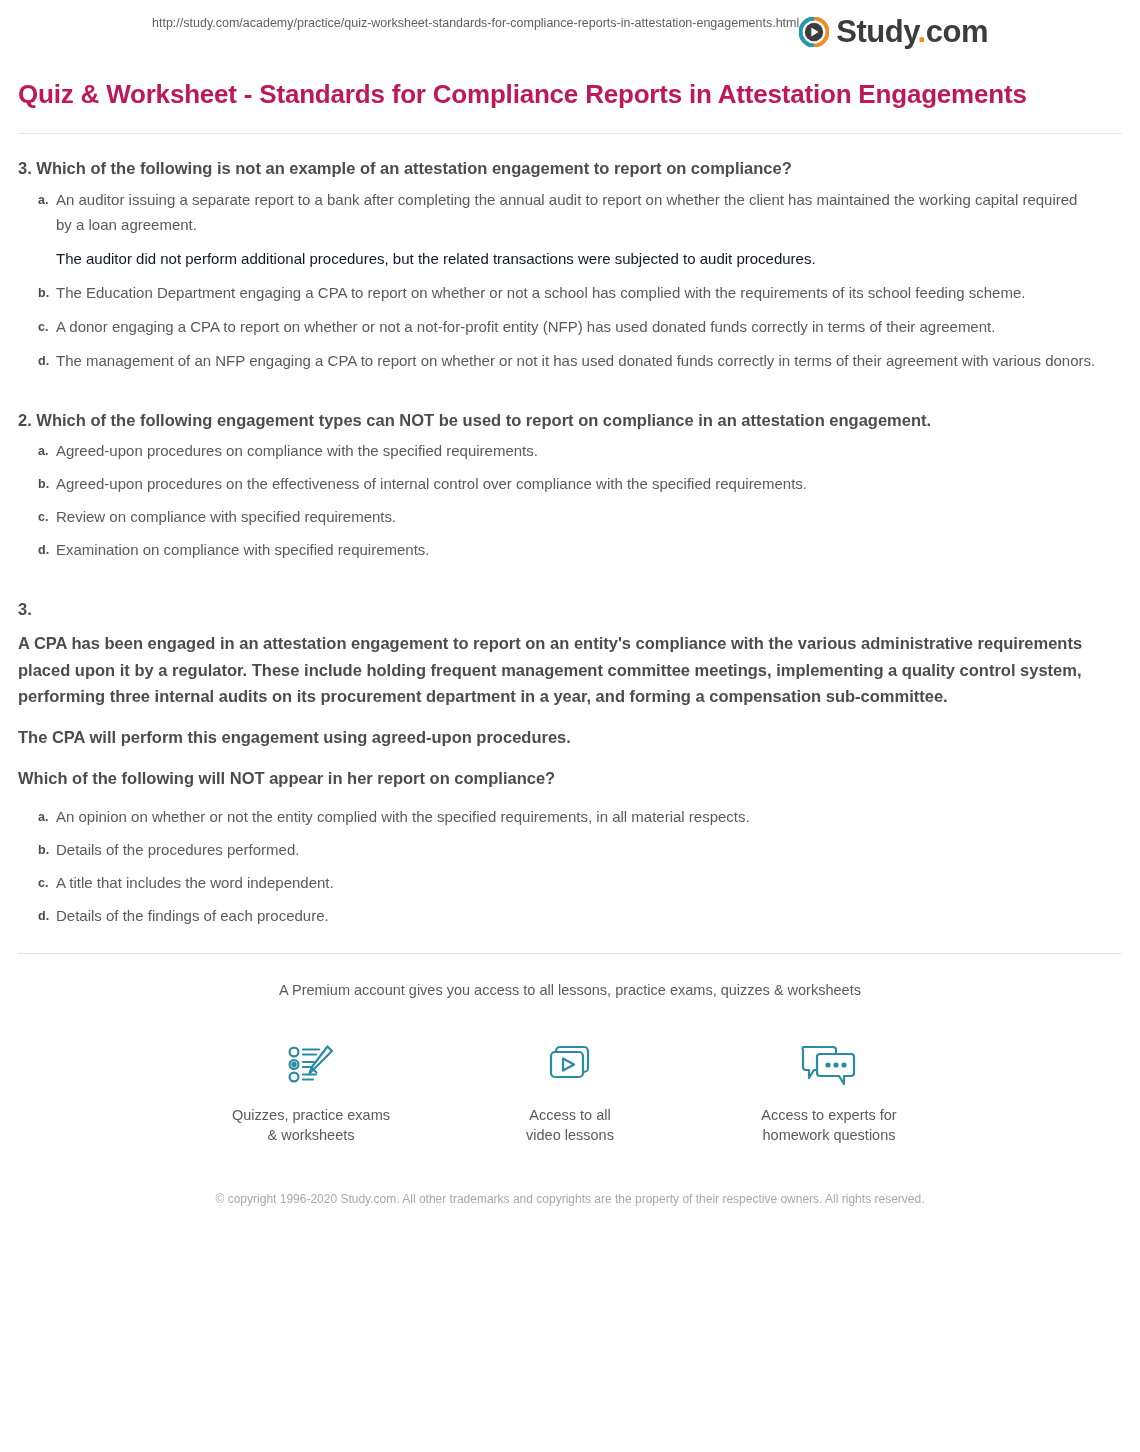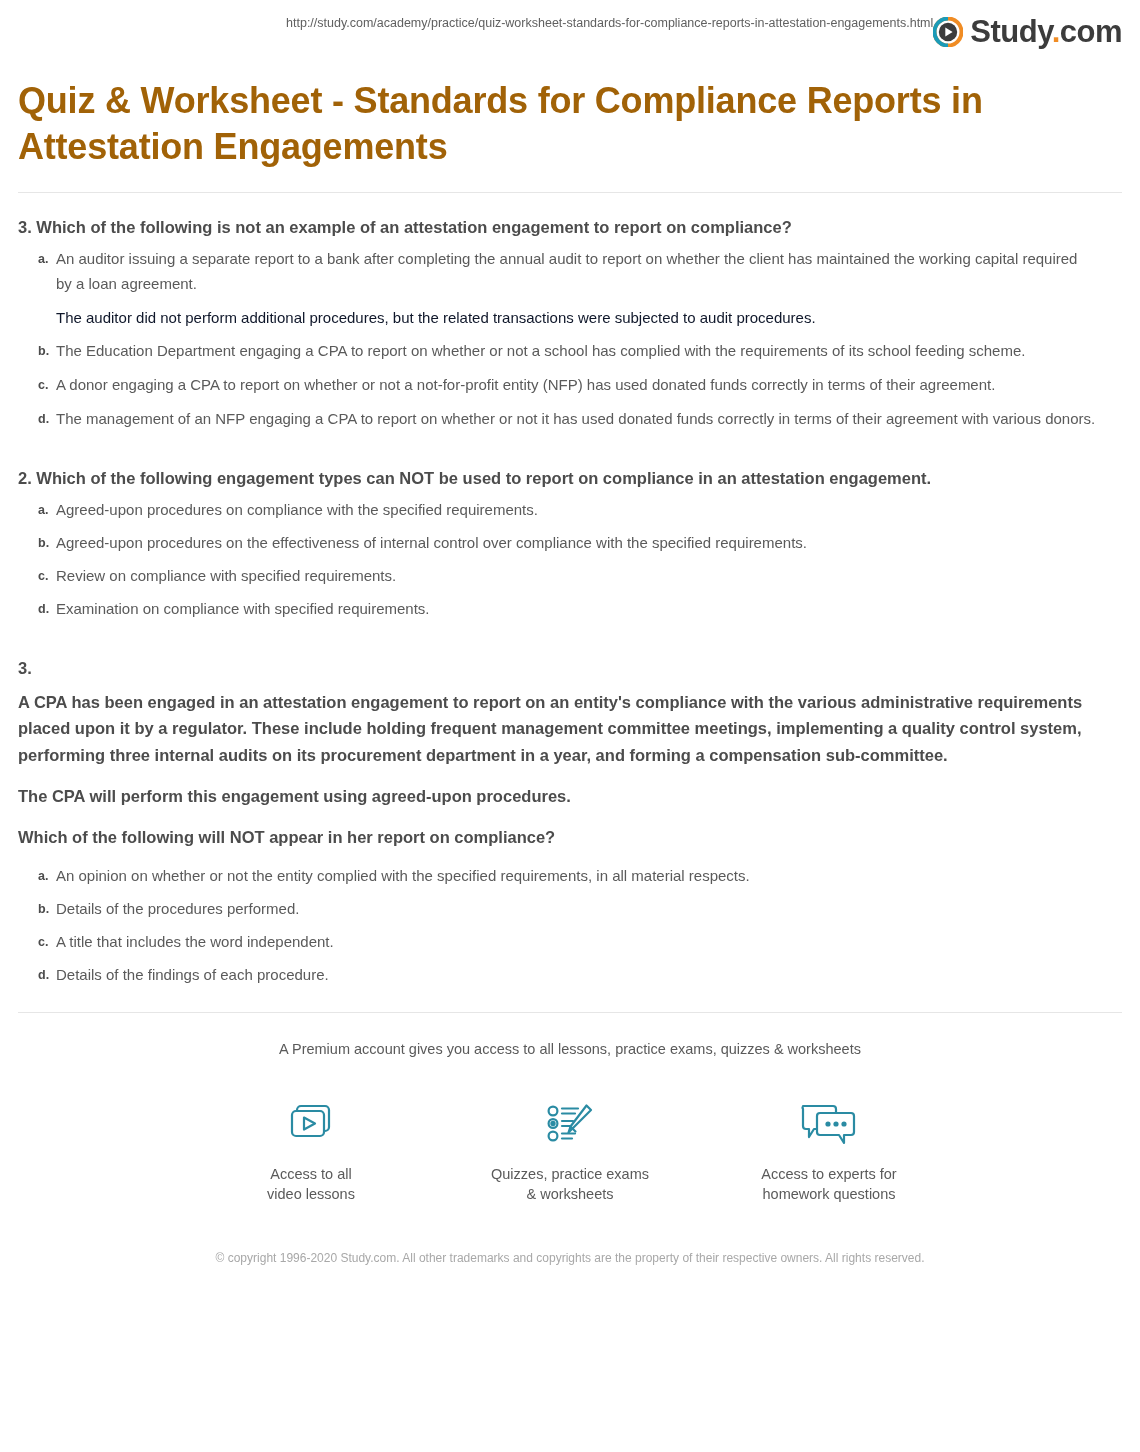--- a/index.html
+++ b/index.html
@@ -12,21 +12,21 @@
     color: #4a4a4a;
     -webkit-font-smoothing: antialiased;
   }
 
   .page { width: 1140px; height: 1452px; position: relative; padding: 0 14px; }
 
   
   .header {
     display: flex;
     align-items: flex-start;
-    justify-content: flex-end;
+    justify-content: center;
     padding: 14px 4px 0 4px;
     min-height: 56px;
   }
   .url {
     font-size: 12.5px;
     line-height: 1.45;
     color: #606060;
     max-width: 700px;
     word-break: break-word;
     font-family: "Liberation Sans", sans-serif;
@@ -39,24 +39,24 @@
     color: #3c3c3c;
     letter-spacing: -0.5px;
     line-height: 1;
     font-family: "Liberation Sans", sans-serif;
   }
   .logo-dot { color: #f08c24; }
 
   
   h1.title {
     margin: 22px 4px 0 4px;
-    font-size: 36px;
+    font-size: 26px;
     line-height: 1.28;
     font-weight: 700;
-    color: #a16207;
+    color: #be185d;
     letter-spacing: -0.2px;
     font-family: "Liberation Sans", sans-serif;
   }
 
   hr.rule {
     border: 0;
     border-top: 1px solid #e6e6e6;
     margin: 22px 4px 0 4px;
   }
 
@@ -252,34 +252,20 @@
     </div>
 
   </div>
 
   <hr class="rule" style="margin-top:24px;">
 
   <div class="cta">
     <p class="cta-sub">A Premium account gives you access to all lessons, practice exams, quizzes &amp; worksheets</p>
 
     <div class="features">
-
-      <div class="feature">
-        <div class="feature-icon">
-          <svg width="56" height="48" viewBox="0 0 56 48" aria-hidden="true">
-            <g fill="none" stroke="#2a8ba3" stroke-width="2.2" stroke-linejoin="round">
-              <rect x="14" y="6" width="32" height="25" rx="4"></rect>
-              <rect x="9" y="11" width="32" height="25" rx="4" fill="#ffffff"></rect>
-              <path d="M21 17.5 L32 23.5 L21 29.5 Z"></path>
-            </g>
-          </svg>
-        </div>
-        <div class="feature-label">Access to all
-video lessons</div>
-      </div>
 
       <div class="feature">
         <div class="feature-icon">
           <svg width="56" height="48" viewBox="0 0 56 48" aria-hidden="true">
             <g fill="none" stroke="#2a8ba3" stroke-width="2.2" stroke-linecap="round">
               <circle cx="11" cy="11" r="4.4"></circle>
               <circle cx="11" cy="23.5" r="4.4"></circle>
               <circle cx="11" cy="36" r="4.4"></circle>
               <circle cx="11" cy="23.5" r="1.6" fill="#2a8ba3"></circle>
               <path d="M20 8.5 H36"></path>
@@ -292,20 +278,34 @@
               <path d="M28.5 26.5 L33.5 31.5"></path>
             </g>
           </svg>
         </div>
         <div class="feature-label">Quizzes, practice exams
 &amp; worksheets</div>
       </div>
 
       <div class="feature">
         <div class="feature-icon">
+          <svg width="56" height="48" viewBox="0 0 56 48" aria-hidden="true">
+            <g fill="none" stroke="#2a8ba3" stroke-width="2.2" stroke-linejoin="round">
+              <rect x="14" y="6" width="32" height="25" rx="4"></rect>
+              <rect x="9" y="11" width="32" height="25" rx="4" fill="#ffffff"></rect>
+              <path d="M21 17.5 L32 23.5 L21 29.5 Z"></path>
+            </g>
+          </svg>
+        </div>
+        <div class="feature-label">Access to all
+video lessons</div>
+      </div>
+
+      <div class="feature">
+        <div class="feature-icon">
           <svg width="64" height="48" viewBox="0 0 64 48" aria-hidden="true">
             <g fill="#ffffff" stroke="#2a8ba3" stroke-width="2.2" stroke-linejoin="round">
               <path d="M6 6 H36 A3 3 0 0 1 39 9 V26 A3 3 0 0 1 36 29 H17 L12 37 V29 H9 A3 3 0 0 1 6 26 V9 A3 3 0 0 1 6 6 Z"></path>
               <path d="M23 13 H54 A3 3 0 0 1 57 16 V32 A3 3 0 0 1 54 35 H47 V43 L42 35 H23 A3 3 0 0 1 20 32 V16 A3 3 0 0 1 23 13 Z"></path>
             </g>
             <g fill="#2a8ba3">
               <circle cx="31" cy="24" r="2.6"></circle>
               <circle cx="39" cy="24" r="2.6"></circle>
               <circle cx="47" cy="24" r="2.6"></circle>
             </g>

